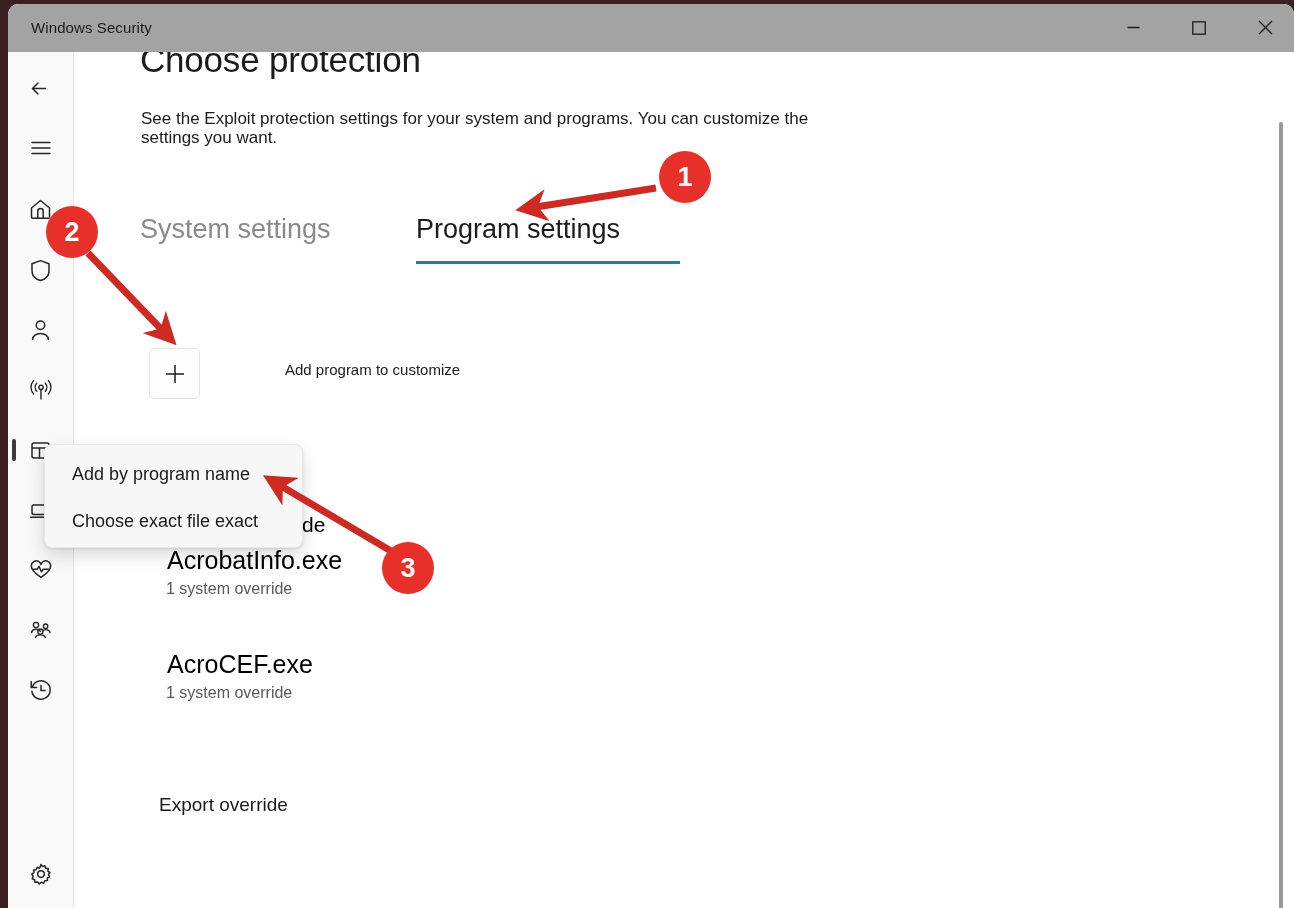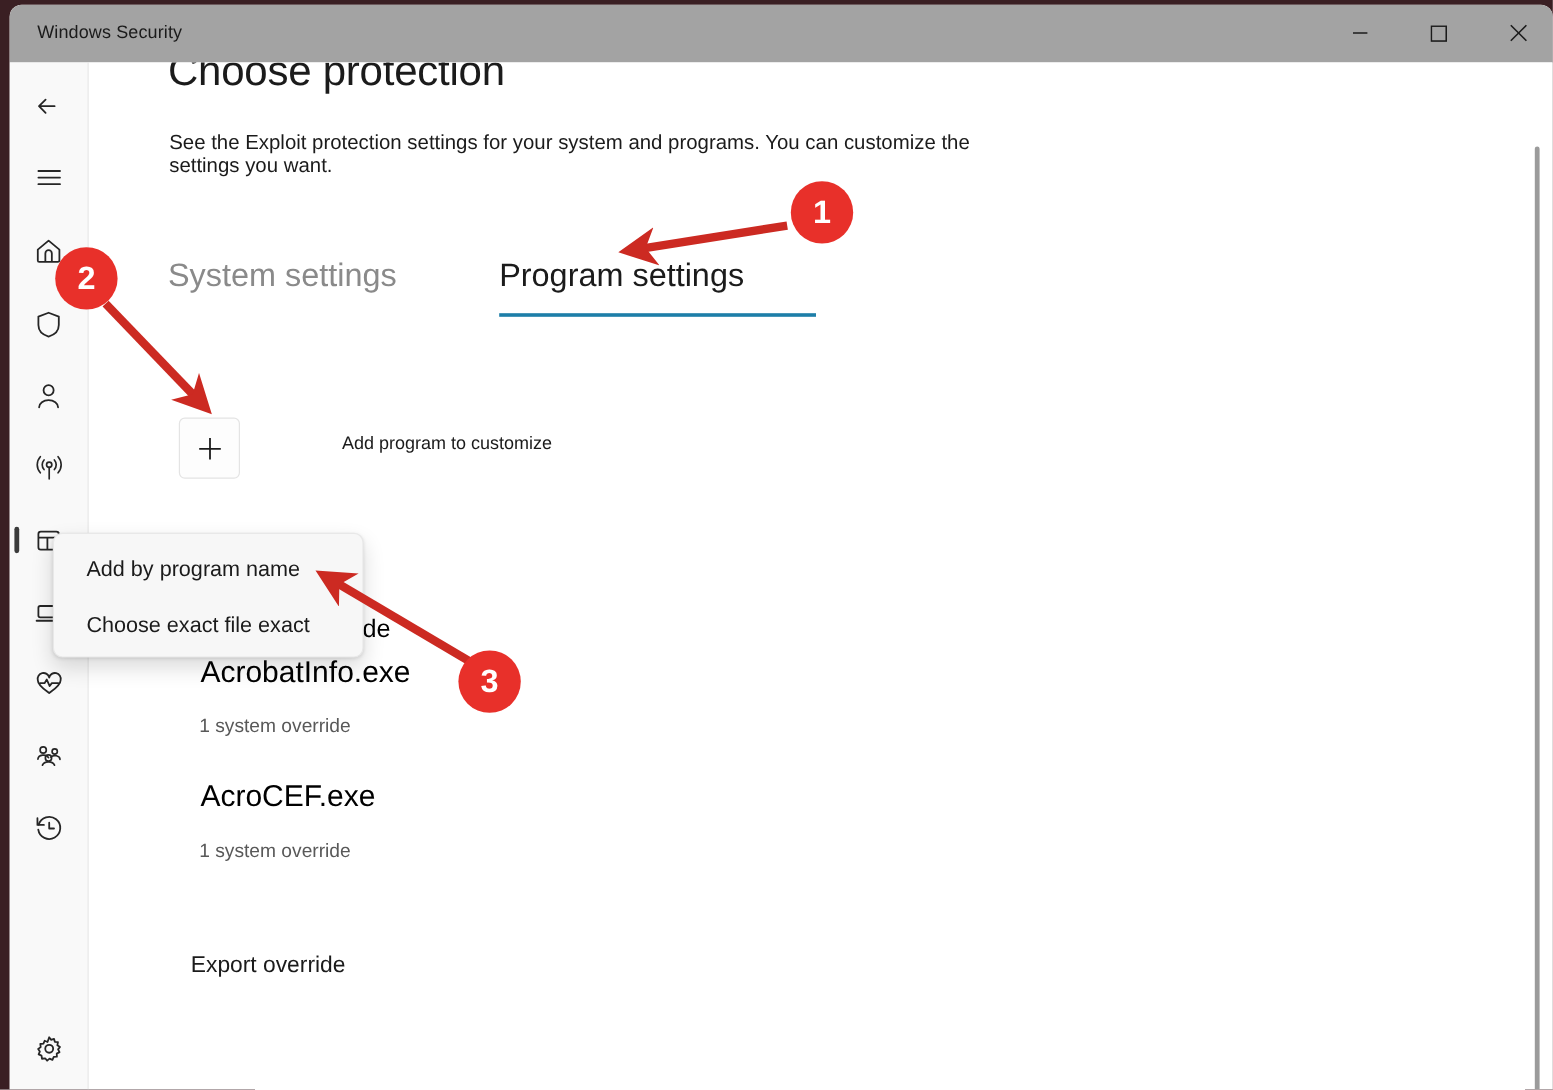--- a/index.html
+++ b/index.html
@@ -185,21 +185,21 @@
     margin-top: 36px;
   }
   
   .program-entry { position: absolute; left: 93px; }
   .program-name {
     font-size: 25px;
     color: #000000;
     white-space: nowrap;
   }
   .program-sub {
-    margin-top: 22px;
+    margin-top: 5px;
     font-size: 16px;
     color: #595959;
     margin-left: -1px;
     white-space: nowrap;
   }
   #program-0 { top: 494px; }
   #program-1 { top: 598px; }
   #export-link {
     position: absolute;
     left: 85px;

